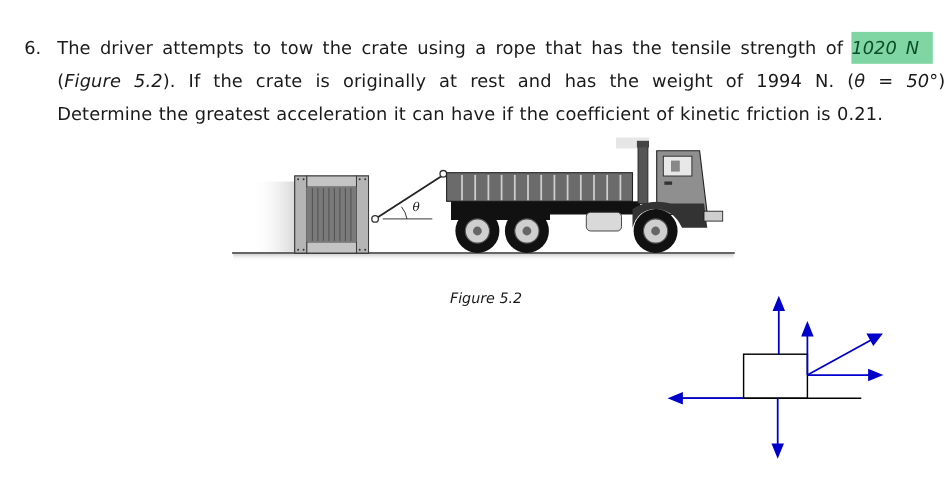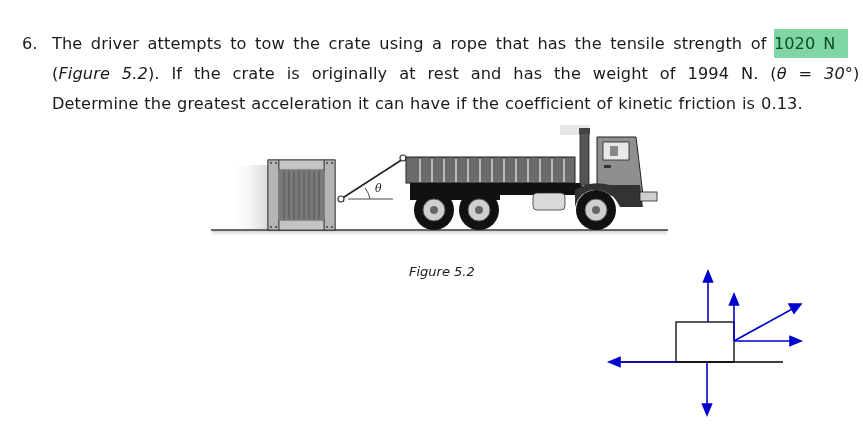--- a/index.html
+++ b/index.html
@@ -4,42 +4,42 @@
 <style>
   html, body { margin: 0; padding: 0; background: #ffffff; }
   body { width: 863px; height: 434px; position: relative; overflow: hidden;
          font-family: "DejaVu Sans", "Liberation Sans", sans-serif; color: #1a1a1a; }
   .line { position: absolute; font-size: 16.2px; white-space: nowrap; line-height: 20px; letter-spacing: 0.1px; }
   .num { position: absolute; left: 22px; top: 34px; font-size: 16.2px; line-height: 20px; }
   #l1 { left: 52px; top: 34px; word-spacing: 3.2px; text-align: right; }
   #l2 { left: 52px; top: 64px; word-spacing: 6.6px; }
   #l3 { left: 52px; top: 94px; word-spacing: 0.6px; }
   .hl { position: absolute; left: 774px; top: 29px; width: 74px; height: 29px; }
-  .hl span { position: absolute; left: 0px; top: 5px; font-size: 16.2px; line-height: 20px; white-space: nowrap; word-spacing: 3px; }
+  .hl span { position: absolute; left: 0px; top: 5px; font-size: 16.2px; line-height: 20px; white-space: nowrap; word-spacing: 3px; font-style: italic; }
   i { font-style: italic; }
   .fig-caption { position: absolute; left: 409px; top: 264px; font-size: 13px; font-style: italic; line-height: 16px; }
   svg { position: absolute; left: 0; top: 0; }
 </style>
 </head>
 <body>
 
 <div class="num">6.</div>
 
 <div class="line" id="l1">
   <span>The driver attempts to tow the crate using a rope that has the tensile strength of</span>
 </div>
 
 <div class="hl" style="background:#7fd6a3;">
   <span style="color:#0b4d2a;">1020 N</span>
 </div>
 
-<div class="line" id="l2"><span>(</span><i>Figure 5.2</i><span>). If the crate is originally at rest and has the weight of 1994 N. (</span><i>θ</i><span> = </span><i>30°</i><span>)</span></div>
+<div class="line" id="l2"><span>(</span><i>Figure 5.2</i><span>). If the crate is originally at rest and has the weight of 1994 N. (</span><i>θ</i><span> = </span><i>50°</i><span>)</span></div>
 
 <div class="line" id="l3">
-  <span>Determine the greatest acceleration it can have if the coefficient of kinetic friction is 0.13.</span>
+  <span>Determine the greatest acceleration it can have if the coefficient of kinetic friction is 0.21.</span>
 </div>
 
 <svg width="863" height="434" viewBox="0 0 863 434">
   <defs>
     <linearGradient id="shadeL" x1="0" x2="1" y1="0" y2="0">
       <stop offset="0" stop-color="#ffffff" stop-opacity="0"></stop>
       <stop offset="1" stop-color="#d9d9d9"></stop>
     </linearGradient>
     <linearGradient id="groundShade" x1="0" x2="0" y1="0" y2="1">
       <stop offset="0" stop-color="#cfcfcf"></stop>

